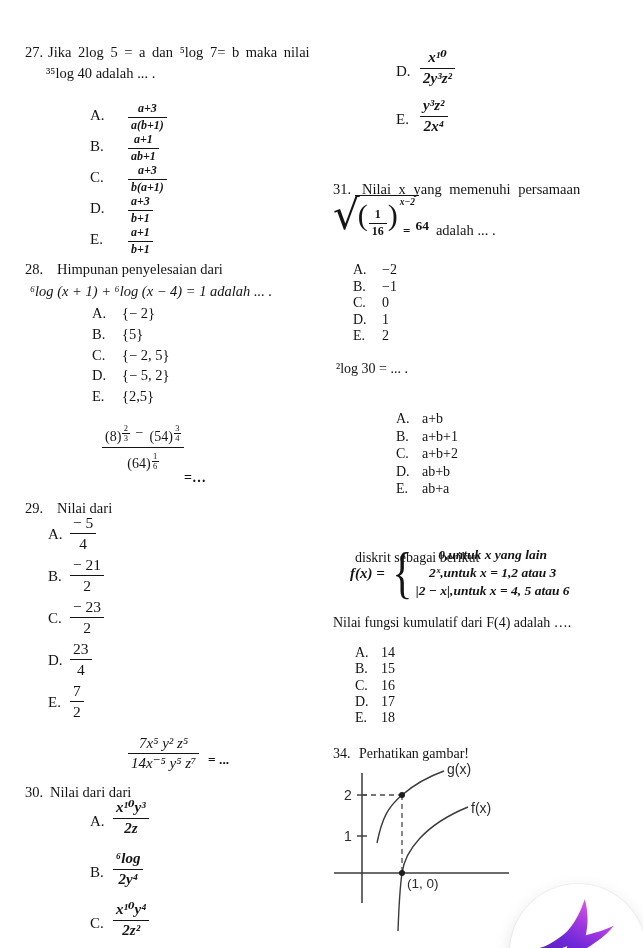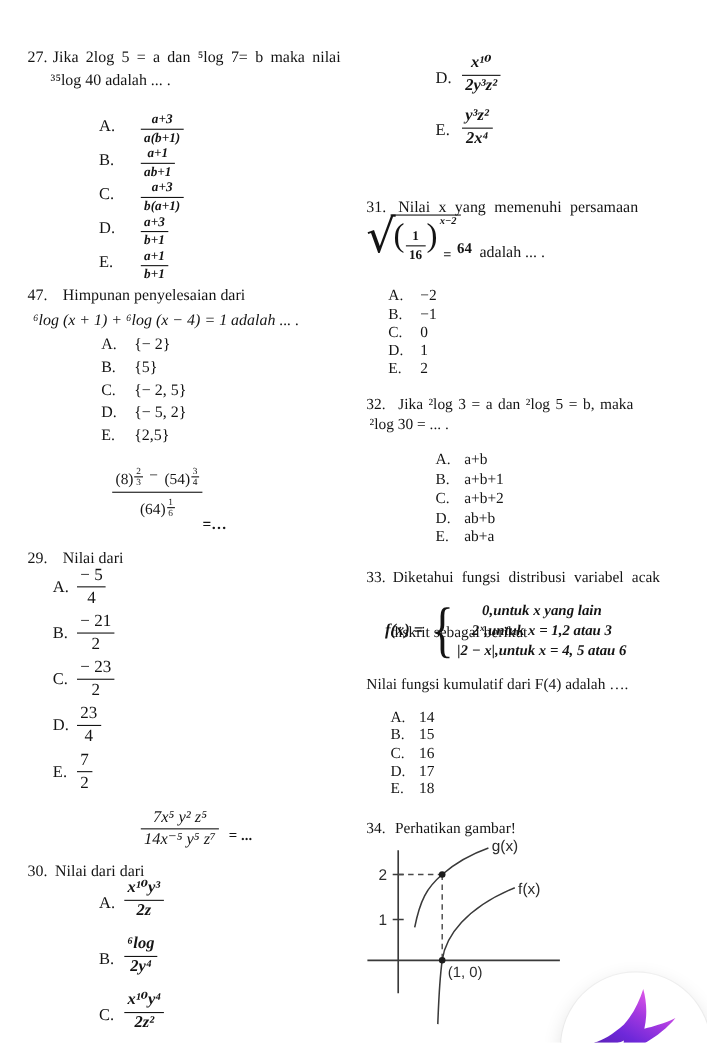--- a/index.html
+++ b/index.html
@@ -94,21 +94,21 @@
     <div class="optrow" style="height:31px;">
       <span class="optletter" style="width:38px; position:relative; top:6px;">E.</span>
       <span class="frac f12">
           <span class="fn">a+1</span>
           <span class="fd">b+1</span>
         </span>
     </div>
   </div>
 
   <div class="abs txt" style="left:25px; top:258px; line-height:22px;">
-    <div><span class="qnum" style="width:32px;">47.</span><span>Himpunan penyelesaian dari</span></div>
+    <div><span class="qnum" style="width:32px;">28.</span><span>Himpunan penyelesaian dari</span></div>
     <div style="padding-left:5px;font-style:italic;">⁶log (x + 1) + ⁶log (x − 4) = 1 adalah ... .</div>
   </div>
   <div class="abs txt" style="left:92px; top:303px; line-height:20.8px;">
     <div class="optline">
         <span class="oletter" style="width:30px;">A.</span>
         <span>{− 2}</span>
       </div>
     <div class="optline">
         <span class="oletter" style="width:30px;">B.</span>
         <span>{5}</span>
@@ -275,21 +275,20 @@
         <span class="oletter" style="width:29px;">D.</span>
         <span>1</span>
       </div>
     <div class="optline">
         <span class="oletter" style="width:29px;">E.</span>
         <span>2</span>
       </div>
   </div>
 
   <div class="abs txt" style="left:333px; top:360px; line-height:18px; font-size:14px;">
-    <div><span class="qnum" style="width:29px;">32.</span><span style="word-spacing:1.5px;">Jika ²log 3 = a dan ²log 5 = b, maka</span></div>
     <div style="padding-left:3px;">²log 30 = ... .</div>
   </div>
   <div class="abs txt" style="left:396px; top:410px; line-height:17.6px; font-size:14px;">
     <div class="optline">
         <span class="oletter" style="width:26px;">A.</span>
         <span>a+b</span>
       </div>
     <div class="optline">
         <span class="oletter" style="width:26px;">B.</span>
         <span>a+b+1</span>
@@ -302,21 +301,20 @@
         <span class="oletter" style="width:26px;">D.</span>
         <span>ab+b</span>
       </div>
     <div class="optline">
         <span class="oletter" style="width:26px;">E.</span>
         <span>ab+a</span>
       </div>
   </div>
 
   <div class="abs txt" style="left:333px; top:517px; line-height:17.5px; font-size:14px;">
-    <div><span class="qnum" style="width:24px;">33.</span><span style="word-spacing:4px;">Diketahui fungsi distribusi variabel acak</span></div>
     <div style="padding-left:22px;margin-top:32px;">diskrit sebagai berikut</div>
   </div>
   <div class="abs pw" style="left:350px; top:546px;">
     <span class="fxl">f(x) =</span>
     <span class="brace">{</span>
     <span class="rows">
       <div>0,untuk x yang lain</div>
       <div>2ˣ,untuk x = 1,2 atau 3</div>
       <div>|2 − x|,untuk x =  4, 5 atau 6</div>
     </span>

